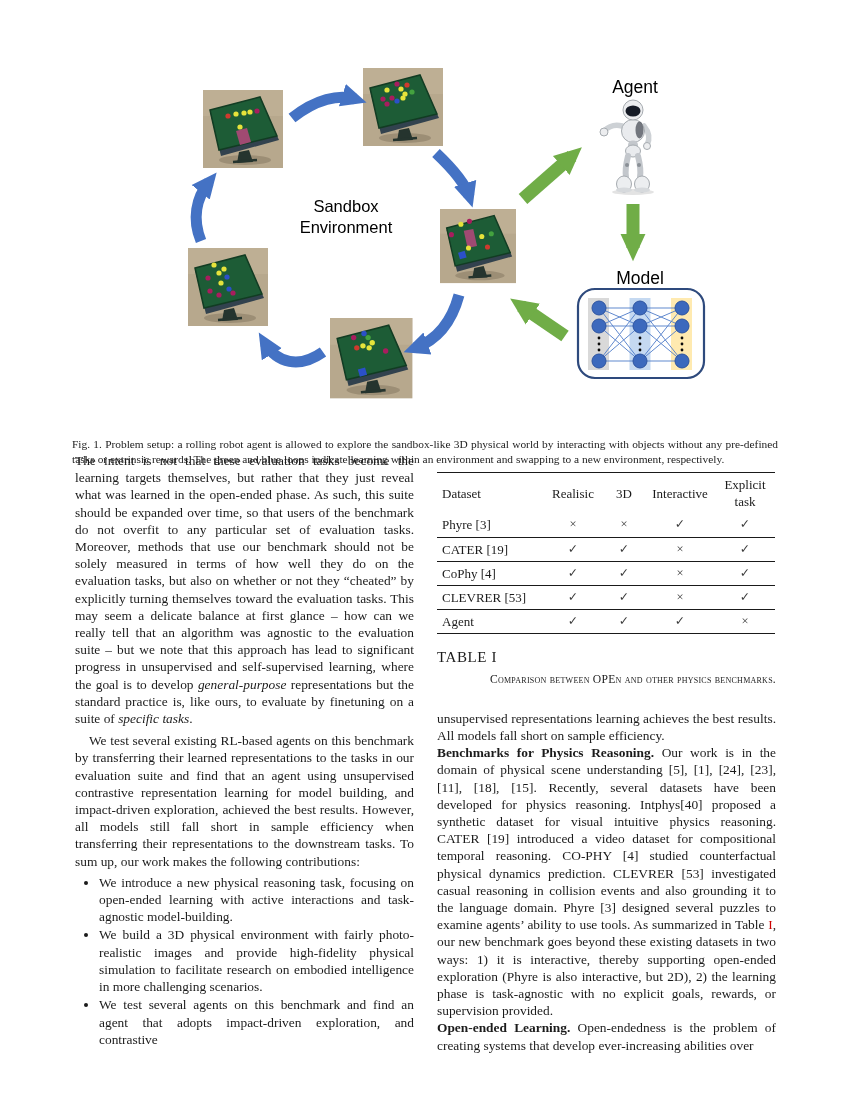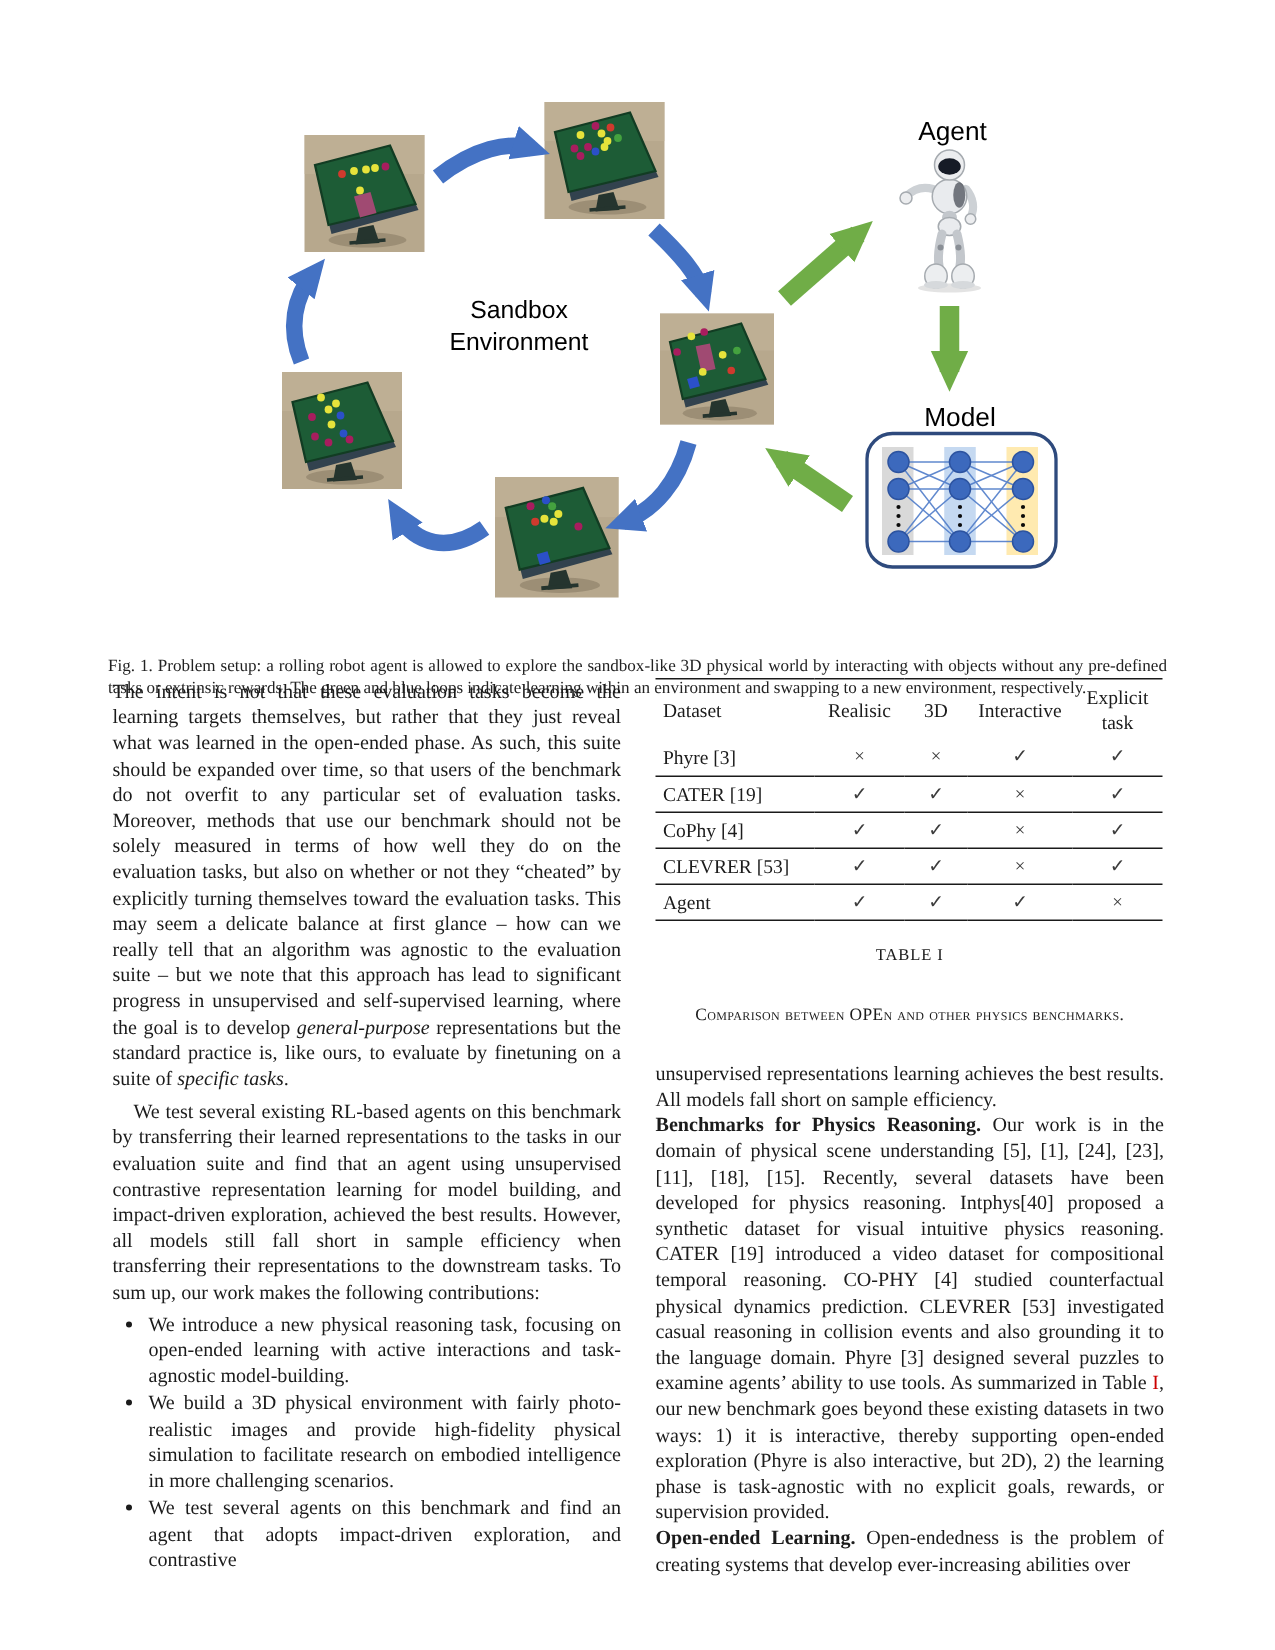--- a/index.html
+++ b/index.html
@@ -7,40 +7,40 @@
     position:relative; width:850px; height:1100px; background:#fff;
     font-family:"Liberation Serif", serif; color:#1b1b1b; overflow:hidden;
   }
   .figure-svg { position:absolute; top:0; left:0; }
   .fig-caption {
     position:absolute; top:437px; left:72px; width:706px;
     font-size:11.4px; line-height:1.33; text-align:justify; color:#222; margin:0;
   }
   .col { position:absolute; width:339px; font-size:13.4px; line-height:17.2px; text-align:justify; }
   .col-left  { left:75px;  top:452px; }
-  .col-right { left:437px; top:452px; }
+  .col-right { left:437px; top:472px; }
   .col p { margin:0; }
   p.para-indent { text-indent:14px; margin-top:5px; }
   .italic { font-style:italic; }
   .bold-lead { font-weight:bold; }
   ul.contribs { margin:4px 0 15px 0; padding-left:24px; }
   ul.contribs li { margin-bottom:1px; }
   .red-link { color:#cc0000; }
   
   .bench-table {
     border-collapse:collapse; width:338px; font-size:13px;
     border-top:1.6px solid #1a1a1a; border-bottom:1.6px solid #1a1a1a;
   }
   .bench-table tr { border-bottom:1px solid #1a1a1a; }
   .bench-table tr:last-child { border-bottom:none; }
   .bench-table th, .bench-table td { font-weight:normal; padding:3px 2px; text-align:center; }
   .bench-table th.l, .bench-table td.l { text-align:left; padding-left:5px; }
   .bench-table td.mark { color:#3c3c3c; font-size:12.5px; }
-  .table-label { text-align:center; font-size:11px; margin-top:15px; letter-spacing:.6px; }
-  .table-caption { text-align:center; font-variant:small-caps; font-size:11.6px; margin-top:21px; letter-spacing:.25px; }
+  .table-label { font-size:15px; margin-top:15px; letter-spacing:.6px; }
+  .table-caption { text-align:right; font-variant:small-caps; font-size:11.6px; margin-top:4px; letter-spacing:.25px; }
   .after-table { margin-top:22px !important; }
   .section-heading { text-align:center; font-weight:normal; font-size:13.6px; margin:10px 0 7px 0; }
   .sc { font-variant:small-caps; }
 </style>
 </head>
 <body>
 
 <div class="page">
 
   <svg class="figure-svg" width="850" height="410" viewBox="0 0 850 410">

